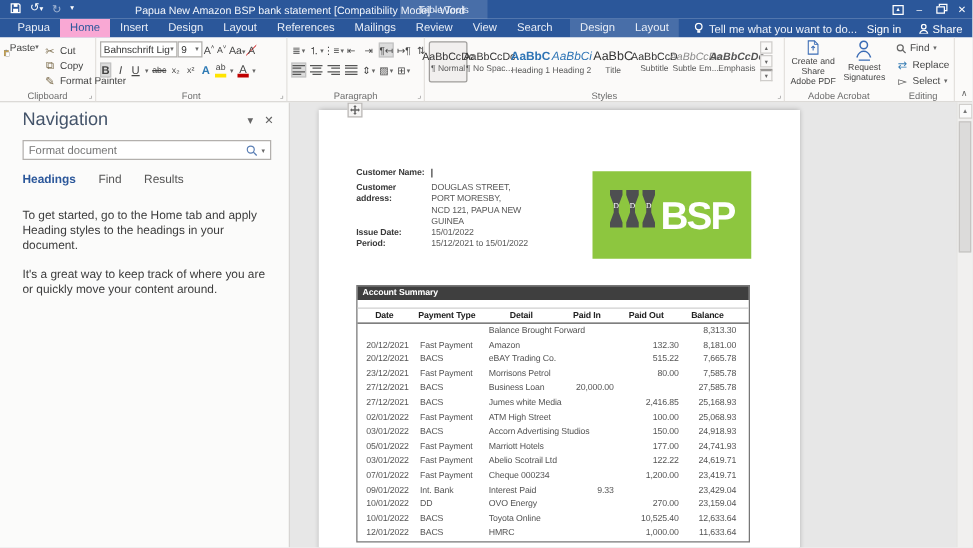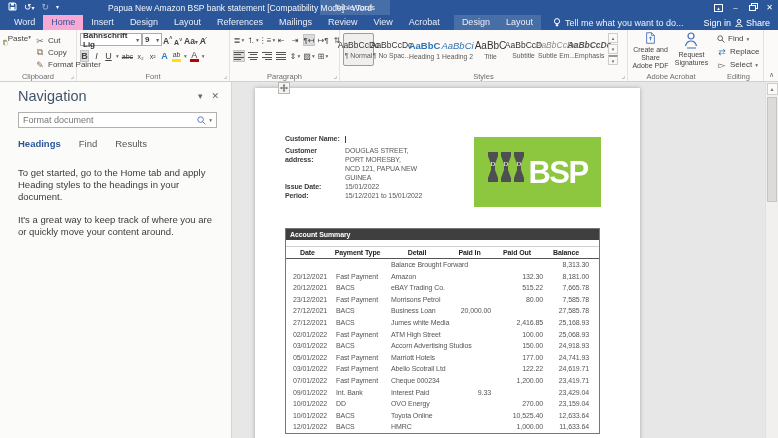--- a/index.html
+++ b/index.html
@@ -19,38 +19,38 @@
   .win-btn { width:17px; height:15px; display:flex; align-items:center; justify-content:center; color:#fff; font-size:8px; }
   .ribopt-box { width:9px; height:8px; border:1px solid #fff; display:flex; align-items:flex-start; justify-content:center; font-size:5px; line-height:6px; }
   .restore-box { width:7px; height:6px; border:1px solid #fff; box-shadow:2px -2px 0 -1px var(--accent), 2px -2px 0 0 #fff; }
 
   
   .tabrow { height:15px; background:var(--accent); display:flex; align-items:stretch; font-size:9px; color:#e9eef7; padding-left:6px; }
   .tab { padding:0 8px; line-height:15px; white-space:nowrap; }
   .tab.active { background:#f9a8d4; color:var(--accent); }
   .ctx-tabs { display:flex; margin-left:6px; background:rgba(255,255,255,.14); }
   .tellme { display:flex; align-items:center; gap:4px; margin-left:12px; color:#eef2fa; white-space:nowrap; }
-  .tr-right { margin-left:auto; display:flex; align-items:center; gap:4px; margin-right:8px; }
+  .tr-right { margin-left:auto; display:flex; align-items:center; gap:14px; margin-right:8px; }
   .signin, .share { display:flex; align-items:center; gap:3px; color:#fff; white-space:nowrap; }
 
   
   .ribbon { position:relative; height:52px; background:var(--ribbon-bg); border-bottom:1px solid #d2cfcc; display:flex; }
   .rgroup { position:relative; border-right:1px solid #e4e1de; padding:2px 3px 11px 3px; flex:none; }
   .glabel { position:absolute; bottom:0; left:0; right:0; text-align:center; font-size:7.5px; color:#6d6d6d; }
   .launcher { position:absolute; bottom:1px; right:2px; font-size:7px; color:#8a8a8a; }
   .smallbtn { display:flex; align-items:center; gap:3px; font-size:8px; color:#444; height:12px; white-space:nowrap; }
   .glyph { font-size:9px; color:#7a6a4a; width:10px; text-align:center; }
   .dd { font-size:5.5px; color:#666; }
 
   .g-clipboard { width:77px; display:flex; gap:4px; }
   .paste-big { display:flex; align-items:flex-start; width:28px; padding-top:2px; font-size:8px; color:#444; }
   .clip-col { display:flex; flex-direction:column; justify-content:flex-start; padding-top:3px; gap:1px; }
 
   .g-font { width:153px; }
-  .fontrow1 { display:flex; align-items:flex-end; gap:0; margin-top:1px;font-weight:bold; }
+  .fontrow1 { display:flex; align-items:center; gap:0; margin-top:1px; }
   .combo { background:#fff; border:1px solid #aeaca9; height:13px; display:flex; align-items:center; justify-content:space-between; font-size:8px; color:#333; padding:0 2px; }
   .combo.name { width:62px; }
   .combo.size { width:20px; }
   .fbtn { font-size:8.5px; color:#444; padding:0 1px; white-space:nowrap; }
   .fontrow2 { display:flex; align-items:center; gap:3px; margin-top:4px; }
   .fmt { font-size:9px; color:#444; min-width:9px; text-align:center; }
   .fmt.active { background:#dcdcdc; border:1px solid #c3c3c3; }
   .bar-y { display:inline-block; border-bottom:3px solid #ffe400; line-height:8px; }
   .bar-r { display:inline-block; border-bottom:3px solid #c00000; line-height:8px; }
   .fx { color:#2f7bb5; font-weight:bold; }
@@ -157,30 +157,30 @@
         </span>
       <span class="win-btn">–</span>
       <span class="win-btn">
           <span class="restore-box"></span>
         </span>
       <span class="win-btn">✕</span>
     </div>
   </div>
 
   <div class="tabrow">
-    <span class="tab">Word</span>
+    <span class="tab">Papua</span>
     <span class="tab active">Home</span>
     <span class="tab">Insert</span>
     <span class="tab">Design</span>
     <span class="tab">Layout</span>
     <span class="tab">References</span>
     <span class="tab">Mailings</span>
     <span class="tab">Review</span>
     <span class="tab">View</span>
-    <span class="tab">Acrobat</span>
+    <span class="tab">Search</span>
     <span class="ctx-tabs">
       <span class="tab">Design</span>
       <span class="tab">Layout</span>
     </span>
     <span class="tellme">
       <svg width="8" height="9" viewBox="0 0 8 9">
           <circle cx="4" cy="3.2" r="2.6" fill="none" stroke="#fff" stroke-width="1"></circle>
           <rect x="2.8" y="6.2" width="2.4" height="2" fill="#fff"></rect>
         </svg>
       <span>Tell me what you want to do...</span>

